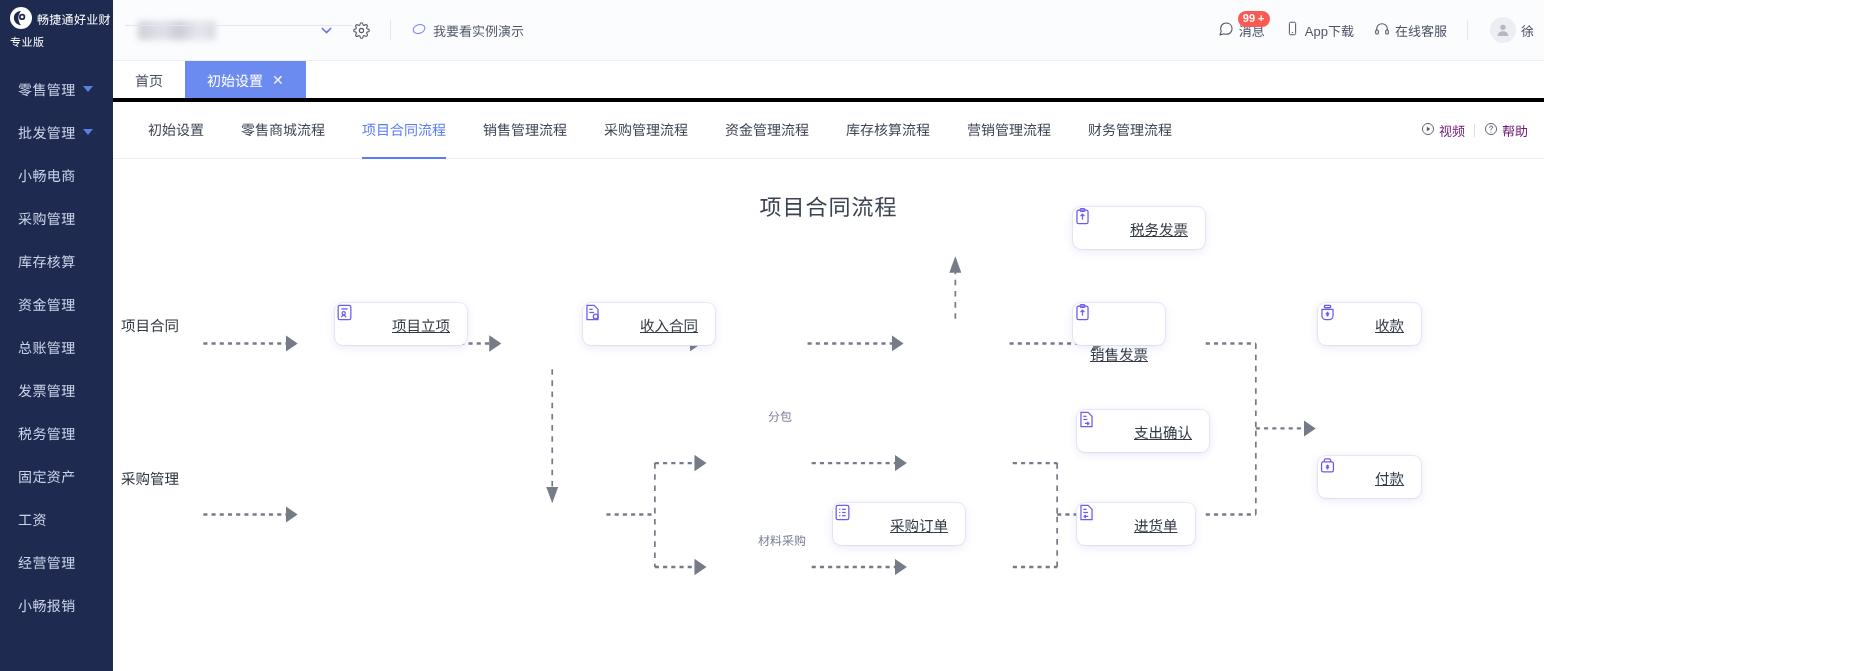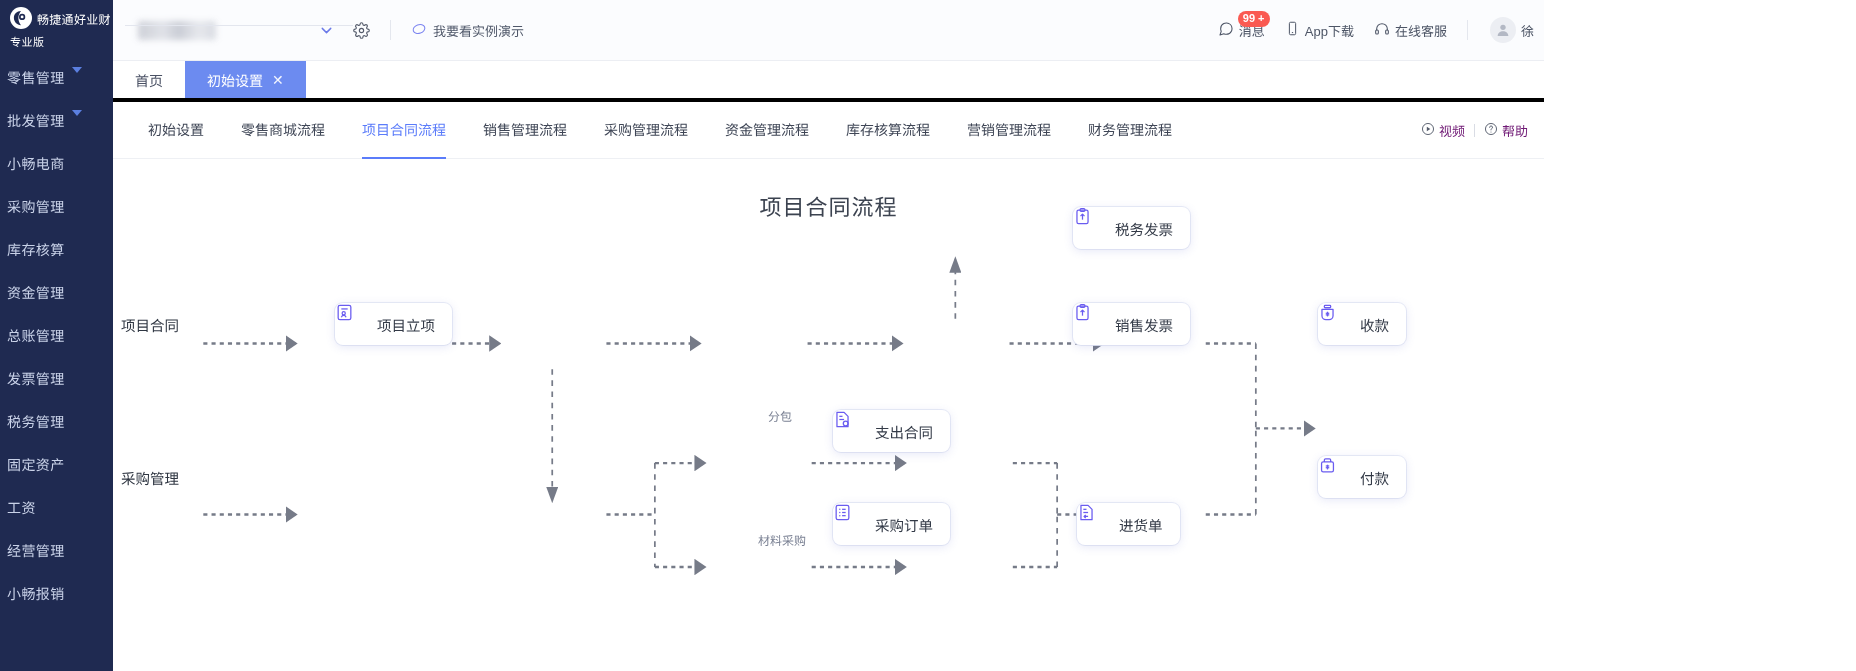--- a/index.html
+++ b/index.html
@@ -23,22 +23,22 @@
     width: 22px; height: 22px; border-radius: 50%;
     background: #ffffff; position: relative; flex: none;
     display: flex; align-items: center; justify-content: center;
   }
   .logo-mark svg { width: 18px; height: 18px; display:block; }
   .logo-text { font-size: 12px; color: #ffffff; white-space: nowrap; letter-spacing: .3px; }
   .logo-sub { font-size: 11px; color: #ffffff; margin-top: 4px; letter-spacing:.5px; }
 
   .side-menu { margin-top: 6px; }
   .side-item {
-    height: 43px; display: flex; align-items: flex-start;
-    padding-left: 7px; font-size: 14px; color: #c9d2e8;
+    height: 43px; display: flex; align-items: center;
+    padding-left: 18px; font-size: 14px; color: #c9d2e8;
     cursor: pointer; white-space: nowrap; letter-spacing: .4px;
   }
   .side-item .caret {
     margin-left: 7px; width: 0; height: 0;
     border-left: 5px solid transparent; border-right: 5px solid transparent;
     border-top: 6px solid #5b7fe0;
   }
 
   
   .main { flex: 1; display: flex; flex-direction: column; min-width: 0; background:#fff; }
@@ -109,24 +109,24 @@
   
   .canvas { flex: 1; position: relative; background: #ffffff; overflow: hidden; }
   .diagram-title {
     position: absolute; left: 0; right: 0; top: 30px; text-align: center;
     font-size: 22px; color: #3c4350; letter-spacing: 1px;
   }
   .flow { position: absolute; inset: 0; }
   .flow svg { position: absolute; left: 0; top: 0; width: 100%; height: 100%; pointer-events: none; }
 
   .node {
-    position: absolute; height: 42px; display: flex; align-items: center; gap: 6px;
+    position: absolute; height: 42px; display: flex; align-items: center; gap: 21px;
     padding: 0 17px; background: #ffffff; border-radius: 8px;
     box-shadow: 0 2px 10px rgba(93,106,206,.16), 0 0 0 1px rgba(233,236,246,.9);
-    font-size: 14.5px; color: #333a47; white-space: nowrap; cursor: pointer;
+    font-size: 14.5px; color: #333a47; white-space: nowrap; cursor: pointer; text-decoration: underline;
   }
   .node .ico { width: 19px; height: 19px; flex: none; display: flex; align-items: center; justify-content: center; }
   .node .ico svg { width: 19px; height: 19px; display: block; }
 
   .rowlabel {
     position: absolute; font-size: 14.5px; color: #2f3642; white-space: nowrap;
   }
   .edgelabel {
     position: absolute; font-size: 12px; color: #7b8294; white-space: nowrap;
   }
@@ -410,23 +410,34 @@
             <svg viewBox="0 0 24 24" fill="none" stroke="#6a5cf0" stroke-width="1.6" stroke-linejoin="round">
               <rect x="4" y="3" width="16" height="18" rx="2.2"></rect>
                 <line x1="8" y1="7.5" x2="16" y2="7.5"></line>
               <circle cx="11" cy="13" r="2"></circle>
                 <path d="M8 18c.6-1.6 1.7-2.4 3-2.4s2.4.8 3 2.4"></path>
             </svg>
           </span>
           <span>项目立项</span>
         </div>
 
-
-
-        <div class="node" style="left:960px; top:144px;">
+        <div class="node" style="left:470px; top:144px;">
+          <span class="ico">
+            <svg viewBox="0 0 24 24" fill="none" stroke="#6a5cf0" stroke-width="1.6" stroke-linejoin="round">
+              <path d="M5 3h9l5 5v13H5z"></path>
+                <line x1="8" y1="8" x2="12" y2="8"></line>
+                <line x1="8" y1="12" x2="14" y2="12"></line>
+              <circle cx="16" cy="17" r="3"></circle>
+            </svg>
+          </span>
+          <span>收入合同</span>
+        </div>
+
+
+        <div class="node" style="left:960px; top:144px;flex-direction:column;">
           <span class="ico">
             <svg viewBox="0 0 24 24" fill="none" stroke="#6a5cf0" stroke-width="1.6" stroke-linejoin="round">
               <rect x="5" y="4" width="14" height="17" rx="2"></rect>
                 <rect x="9" y="2" width="6" height="3.4" rx="1.2"></rect>
               <line x1="12" y1="16" x2="12" y2="9"></line>
                 <polyline points="9.5,11.5 12,9 14.5,11.5"></polyline>
             </svg>
           </span>
           <span>销售发票</span>
         </div>
@@ -451,32 +462,33 @@
               <line x1="12" y1="11" x2="12" y2="17"></line>
                 <line x1="9.8" y1="13" x2="14.2" y2="13"></line>
                 <line x1="9.8" y1="15" x2="14.2" y2="15"></line>
             </svg>
           </span>
           <span>收款</span>
         </div>
 
 
 
-        <div class="node" style="left:720px; top:251px;">
+
+        <div class="node" style="left:964px; top:251px;">
           <span class="ico">
             <svg viewBox="0 0 24 24" fill="none" stroke="#6a5cf0" stroke-width="1.6" stroke-linejoin="round">
               <path d="M5 3h9l5 5v13H5z"></path>
                 <line x1="8" y1="8" x2="12" y2="8"></line>
-                <line x1="8" y1="12" x2="14" y2="12"></line>
-              <circle cx="16" cy="17" r="3"></circle>
-            </svg>
-          </span>
-          <span>支出合同</span>
-        </div>
-
+                <line x1="8" y1="12" x2="13" y2="12"></line>
+              <polyline points="10,17 15,17 13,15"></polyline>
+                <polyline points="13,19 15,17"></polyline>
+            </svg>
+          </span>
+          <span>支出确认</span>
+        </div>
 
         <div class="node" style="left:720px; top:344px;">
           <span class="ico">
             <svg viewBox="0 0 24 24" fill="none" stroke="#6a5cf0" stroke-width="1.6" stroke-linejoin="round">
               <rect x="4" y="3" width="16" height="18" rx="2.2"></rect>
               <circle cx="8.6" cy="8" r=".9" fill="#6a5cf0" stroke="none"></circle>
                 <line x1="11.5" y1="8" x2="16" y2="8"></line>
               <circle cx="8.6" cy="12" r=".9" fill="#6a5cf0" stroke="none"></circle>
                 <line x1="11.5" y1="12" x2="16" y2="12"></line>
               <circle cx="8.6" cy="16" r=".9" fill="#6a5cf0" stroke="none"></circle>

